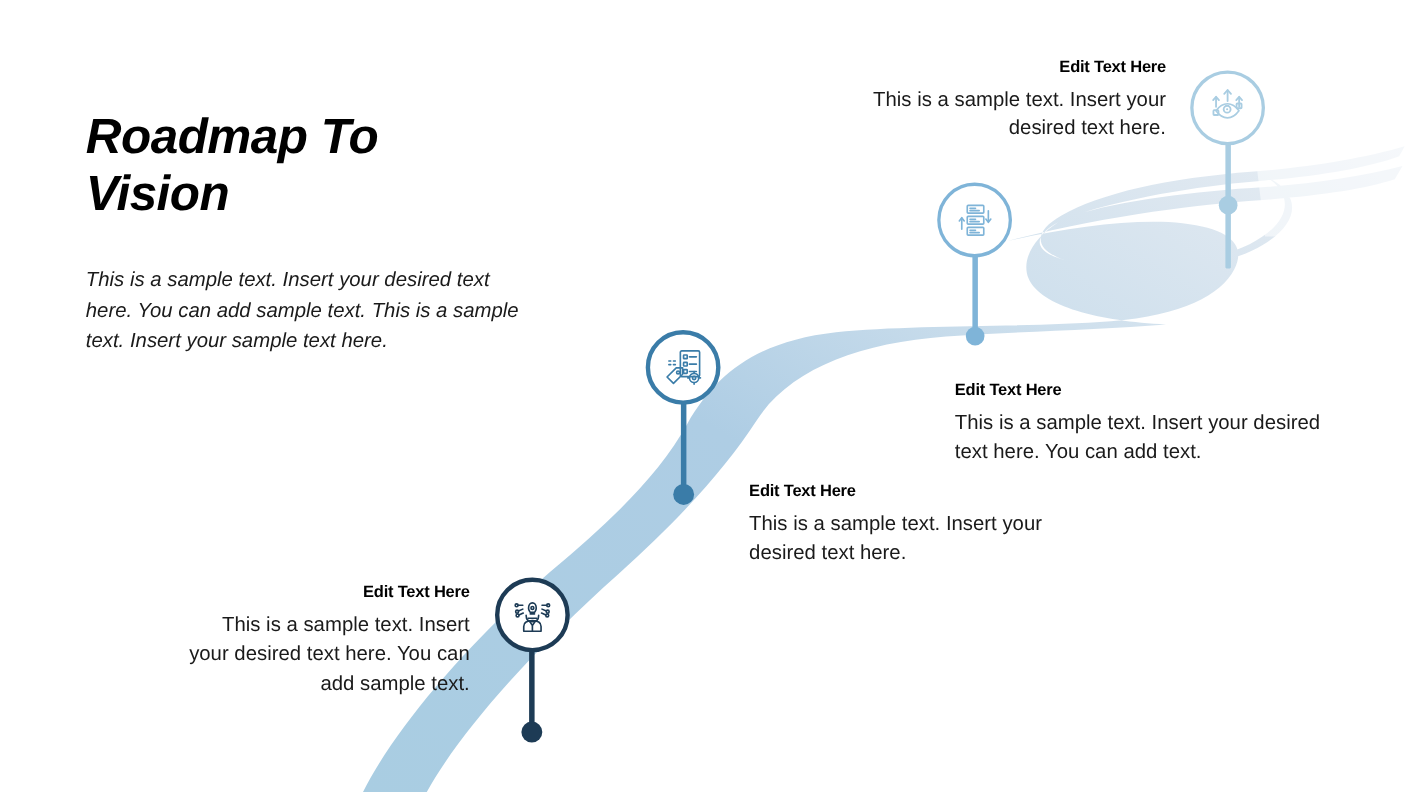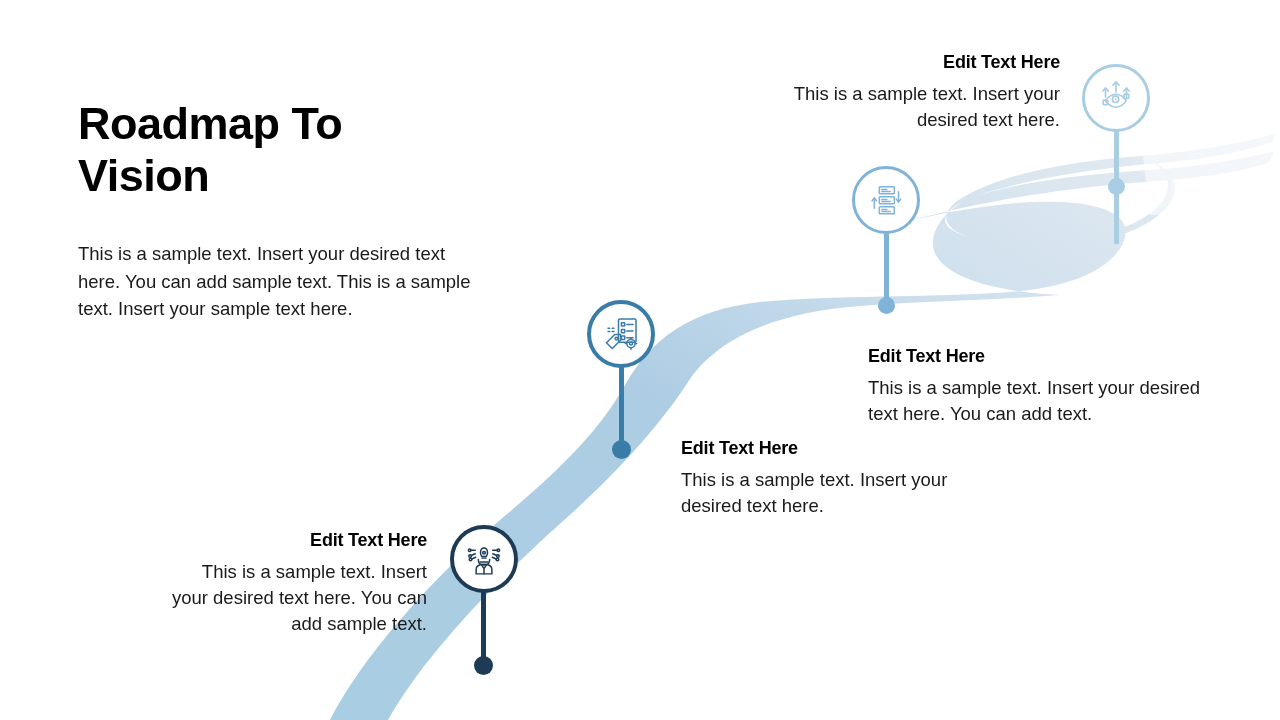--- a/index.html
+++ b/index.html
@@ -32,20 +32,21 @@
     height: 720px;
     pointer-events: none;
   }
 
   
   #intro {
     position: absolute;
     left: 78px;
     top: 98px;
     width: 430px;
+    font-style: italic;
   }
   #intro .title {
     font-size: 45px;
     font-weight: bold;
     line-height: 1.16;
     letter-spacing: -0.5px;
     color: #000000;
     margin: 0;
     white-space: pre-line;
   }
@@ -57,21 +58,21 @@
     color: #1a1a1a;
     width: 400px;
   }
 
   
   .milestone-text {
     position: absolute;
   }
   .milestone-text .mt-title {
     margin: 0;
-    font-size: 18px;
+    font-size: 15px;
     font-weight: bold;
     color: #000000;
     letter-spacing: -0.2px;
     line-height: 1.2;
   }
   .milestone-text .mt-body {
     margin: 0;
     margin-top: 7px;
     font-size: 18.5px;
     line-height: 1.42;

